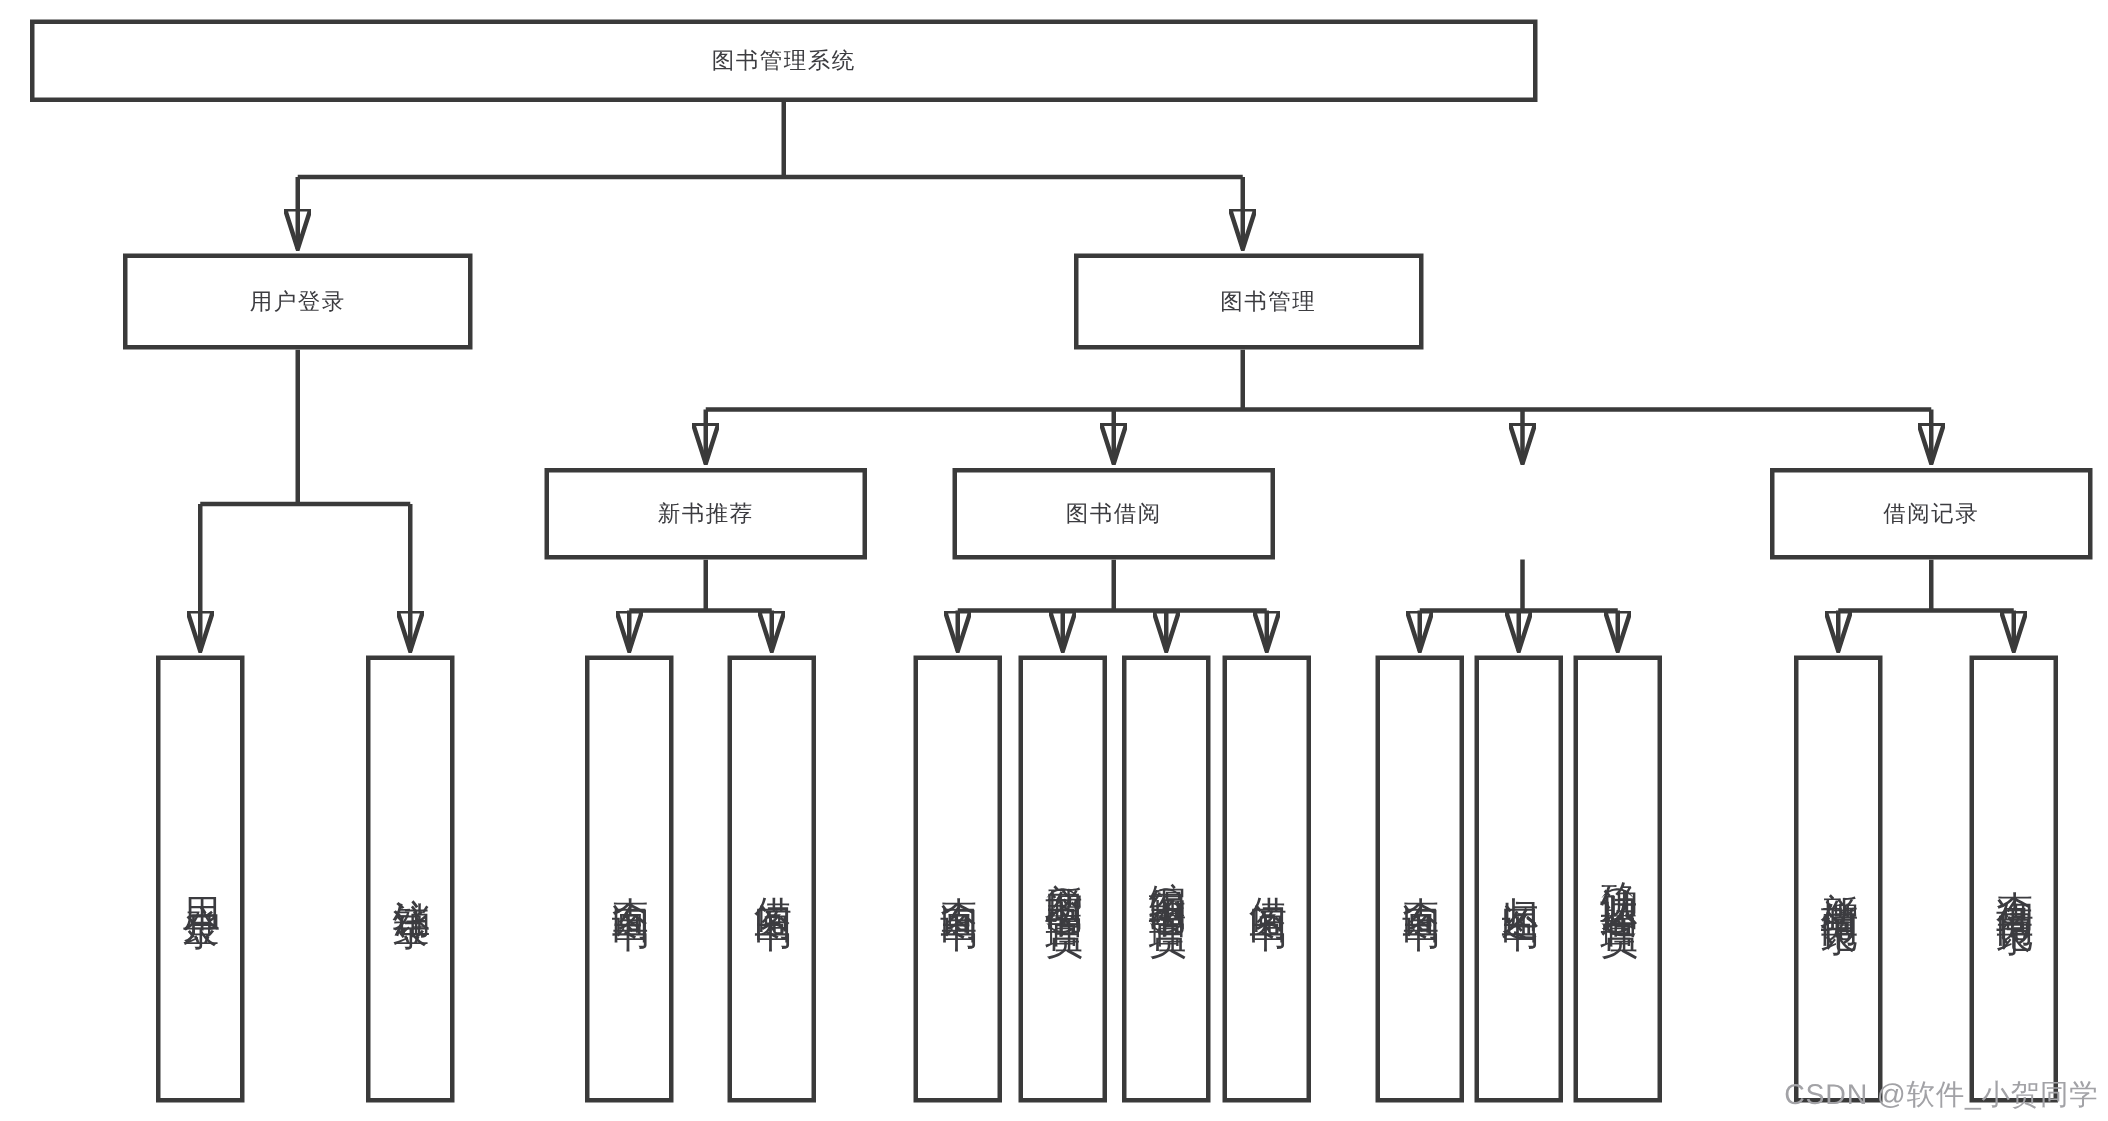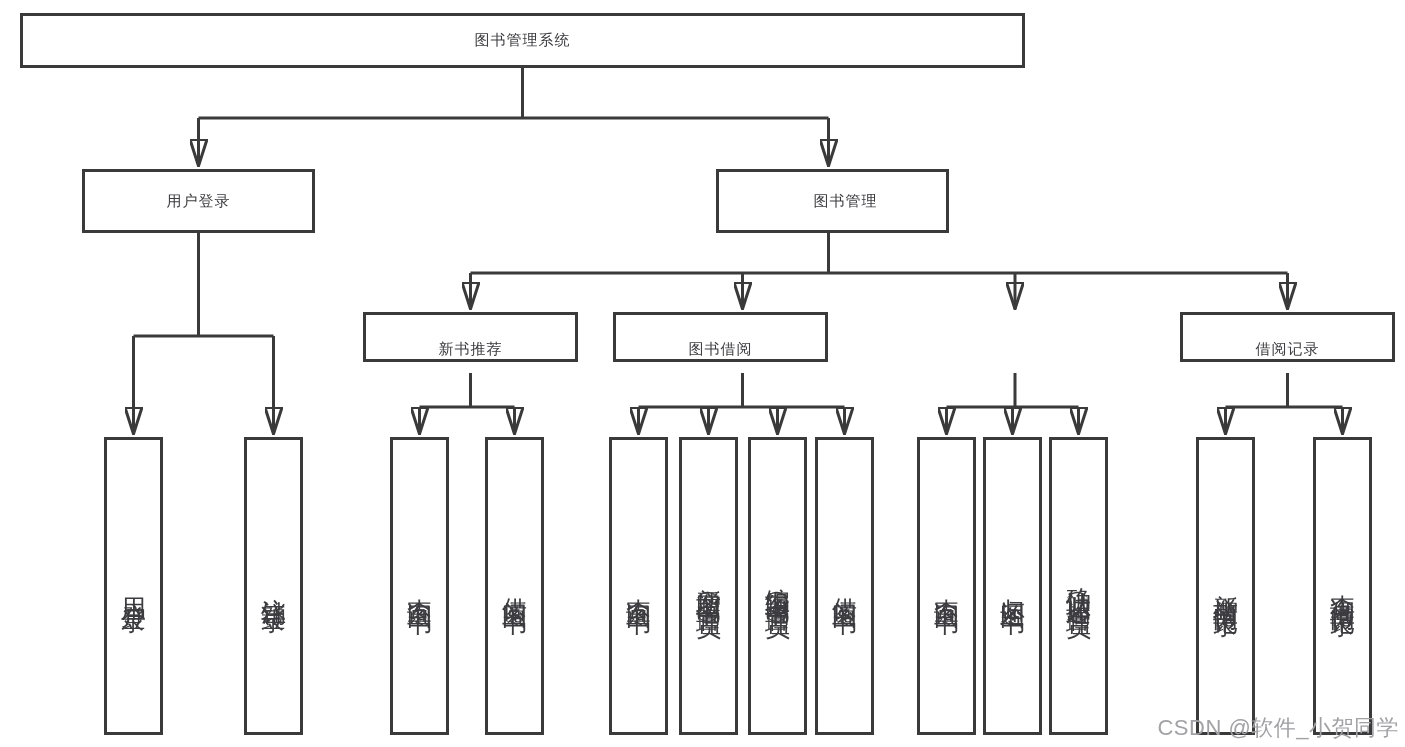--- a/index.html
+++ b/index.html
@@ -11,37 +11,37 @@
   .wires path,.wires line{stroke:#3a3a3a;stroke-width:3;fill:none;}
   .node{
     position:absolute;box-sizing:border-box;border:3px solid #3a3a3a;background:#ffffff;
     display:flex;align-items:center;justify-content:center;color:#3c3c40;z-index:2;
   }
   .h-label{font-size:15px;letter-spacing:1px;white-space:nowrap;}
   .root{left:20px;top:13px;width:1005px;height:55px;}
   .branch{top:169px;width:233px;height:64px;}
   .b-user{left:82px;}
   .b-book{left:716px;padding-left:26px;}
-  .group{top:312px;height:50px;width:215px;align-items:flex-end;}
+  .group{top:312px;height:61px;width:215px;}
   .g-new{left:363px;}
-  .g-borrow{left:613px;}
+  .g-borrow{left:635px;}
   .g-current{left:908px;width:214px;}
   .g-records{left:1180px;}
   .leaf{top:437px;width:59px;height:298px;}
   .v-label{
     writing-mode:vertical-rl;text-orientation:mixed;
     font-size:25px;letter-spacing:4px;line-height:1.15;white-space:nowrap;
   }
   .l1{left:104px;} .l2{left:244px;} .l3{left:390px;} .l4{left:485px;}
   .l5{left:609px;} .l6{left:679px;} .l7{left:748px;} .l8{left:815px;}
   .l9{left:917px;} .l10{left:983px;} .l11{left:1049px;}
   .l12{left:1196px;} .l13{left:1313px;}
   .watermark{
     position:absolute;right:6px;bottom:4px;z-index:5;
-    font-size:22px;color:#a2a2a6;letter-spacing:0.5px;
+    font-size:19px;color:#a2a2a6;letter-spacing:0.5px;
   }
 </style>
 </head>
 <body>
 
 <div class="stage">
 
   <svg class="wires" viewBox="0 0 1405 747" aria-hidden="true">
     <defs>
       <marker id="arr" markerUnits="userSpaceOnUse" markerWidth="28" markerHeight="18" viewBox="0 0 28 18" refX="27" refY="9" orient="auto">

